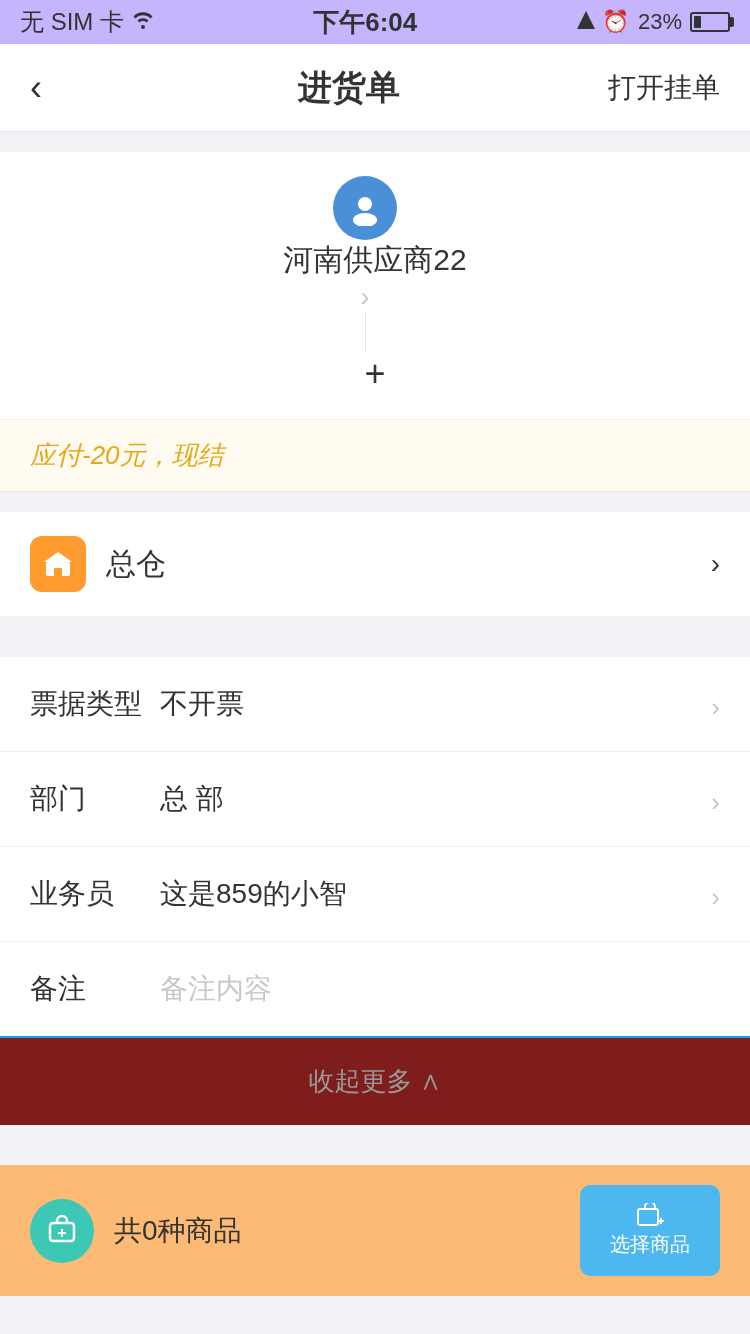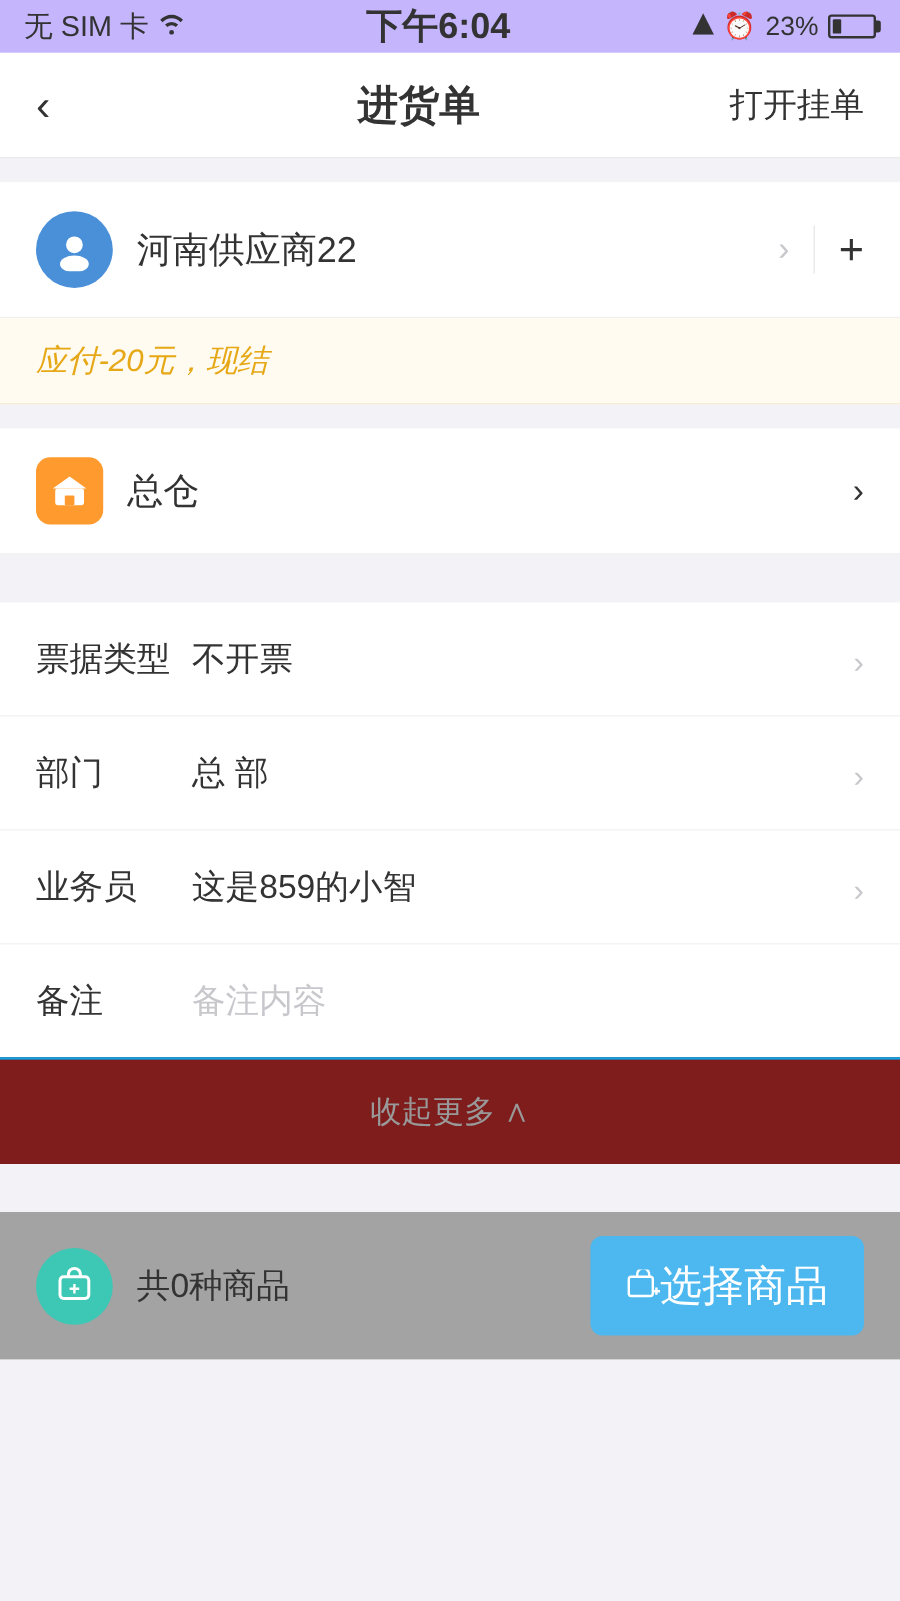--- a/index.html
+++ b/index.html
@@ -18,21 +18,21 @@
       height: 44px;
       background: #c4b5fd;
       display: flex;
       align-items: center;
       justify-content: space-between;
       padding: 0 20px;
       font-size: 24px;
       font-weight: 500;
     }
     .status-left { display: flex; align-items: center; gap: 8px; }
-    .status-center { font-size: 30px; font-weight: 600; }
+    .status-center { font-size: 26px; font-weight: 600; }
     .status-right { display: flex; align-items: center; gap: 8px; font-size: 22px; }
     .battery-icon {
       width: 40px; height: 20px; border: 2px solid #333; border-radius: 3px; position: relative; display: inline-flex; align-items: center; padding: 2px;
     }
     .battery-icon::after {
       content: ''; position: absolute; right: -6px; top: 50%; transform: translateY(-50%); width: 4px; height: 10px; background: #333; border-radius: 0 2px 2px 0;
     }
     .battery-fill { height: 100%; width: 23%; background: #333; border-radius: 1px; }
 
     
@@ -74,20 +74,21 @@
       margin-bottom: 0;
     }
 
     
     .supplier-row {
       display: flex;
       align-items: center;
       padding: 24px 30px;
       background: #fff;
       border-bottom: 1px solid #f0f0f0;
+      flex-direction: column;
     }
     .supplier-avatar {
       width: 64px;
       height: 64px;
       border-radius: 50%;
       background: #4a90d9;
       display: flex;
       align-items: center;
       justify-content: center;
       margin-right: 20px;
@@ -191,21 +192,21 @@
       text-align: center;
       padding: 26px 30px;
       font-size: 26px;
       color: #999;
       cursor: pointer;
       border-top: 2px solid #0ea5e9;
     }
 
     
     .products-bar {
-      background: #a3a3a3;
+      background: #fdba74;
       display: flex;
       align-items: center;
       padding: 20px 30px;
       margin-top: 20px;
     }
     .products-icon {
       width: 64px;
       height: 64px;
       background: #3cc8b4;
       border-radius: 50%;
@@ -219,24 +220,25 @@
       flex: 1;
       font-size: 28px;
       color: #333;
     }
     .select-product-btn {
       background: #4db8ef;
       color: #fff;
       border: none;
       border-radius: 10px;
       padding: 18px 30px;
-      font-size: 35px;
-      cursor: pointer;
-      display: flex;
-      align-items: center;
+      font-size: 20px;
+      cursor: pointer;
+      display: flex;
+      align-items: center;
+      flex-direction: column;
     }
 
     
     .wifi-symbol { font-size: 22px; }
   </style>
 </head>
 <body>
 
 <div class="status-bar">
   <div class="status-left">

